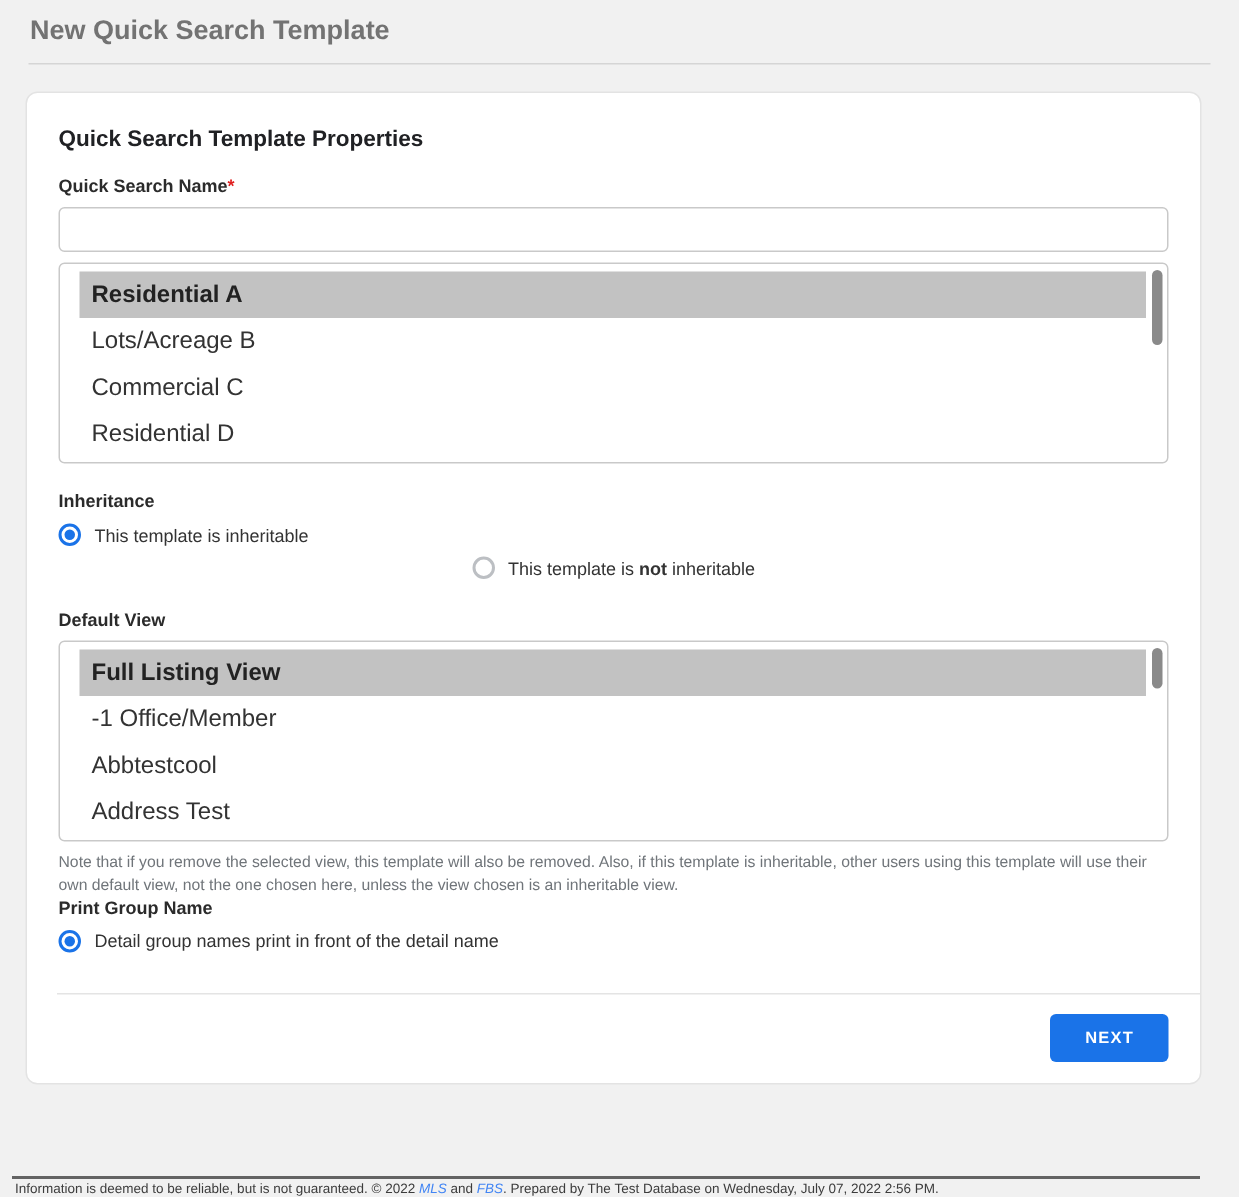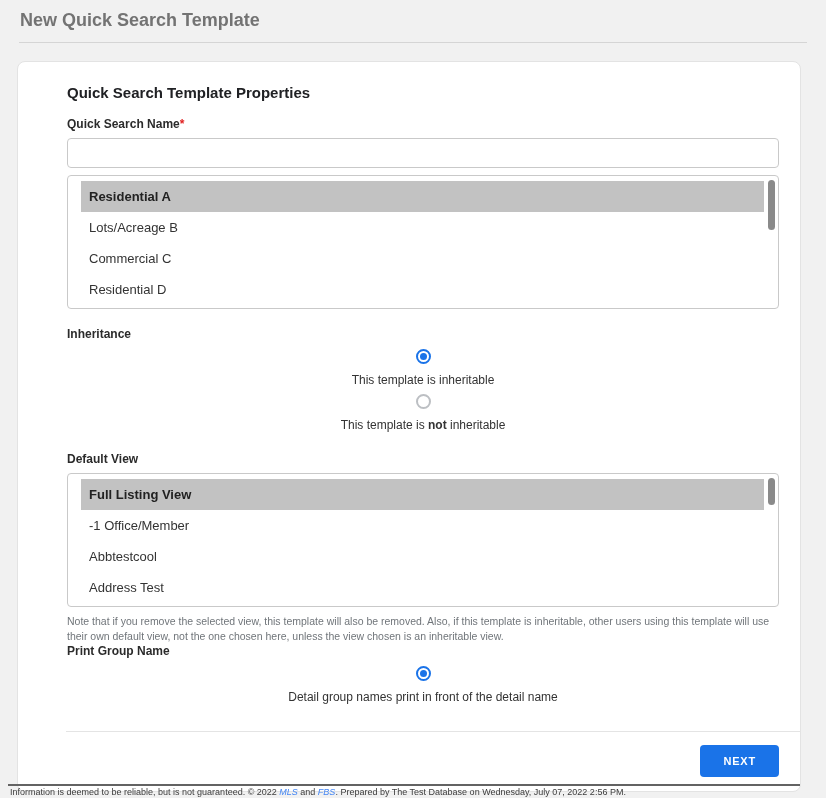--- a/index.html
+++ b/index.html
@@ -23,21 +23,20 @@
     border: none;
     border-top: 1px solid #d5d5d5;
     margin: 0 19px;
   }
   .card {
     margin: 18px 25px 0 17px;
     background: #ffffff;
     border: 1px solid #e3e3e3;
     border-radius: 8px;
     overflow: hidden;
-    padding-left: 28px;
   }
   .card-body { padding: 22px 21px 0 21px; }
   .card-heading {
     margin: 0;
     font-size: 15px;
     font-weight: bold;
     color: #202124;
   }
   .field-label {
     margin-top: 16px;
@@ -68,21 +67,21 @@
     border-radius: 4px;
     background: #fff;
     padding: 5px 14px 0 13px;
     overflow: hidden;
   }
   .option {
     height: 31px;
     display: flex;
     align-items: center;
     padding: 0 8px;
-    font-size: 13px;
+    font-size: 16px;
     color: #333;
     cursor: default;
   }
   .option.selected {
     background: #c2c2c2;
     font-weight: bold;
     color: #222;
   }
   .scroll-thumb {
     position: absolute;
@@ -96,21 +95,20 @@
   .thumb-short { height: 27px; }
   .section-label { margin-top: 18px; }
   .radio-row {
     display: flex;
     align-items: center;
     gap: 9px;
     margin-top: 8px;
     font-size: 12px;
     color: #333;
     cursor: pointer;
-    flex-direction: column;
   }
   .radio {
     flex: none;
     width: 15px;
     height: 15px;
     border-radius: 50%;
     border: 2px solid #bcbfc3;
     background: #fff;
     position: relative;
   }
@@ -185,21 +183,21 @@
       <div class="option">Commercial C</div>
       <div class="option">Residential D</div>
       <div class="scroll-thumb thumb-tall"></div>
     </div>
 
     <div class="field-label section-label">Inheritance</div>
     <label class="radio-row">
       <span class="radio checked"></span>
       <span><span>This template is inheritable</span><b></b><span></span></span>
     </label>
-    <label class="radio-row" style="margin-top:7px;">
+    <label class="radio-row" style="margin-top:7px;justify-content:center;">
       <span class="radio"></span>
       <span><span>This template is </span><b>not</b><span> inheritable</span></span>
     </label>
 
     <div class="field-label" style="margin-top:20px;">Default View</div>
     <div class="listbox">
       <div class="option selected">Full Listing View</div>
       <div class="option">-1 Office/Member</div>
       <div class="option">Abbtestcool</div>
       <div class="option">Address Test</div>

